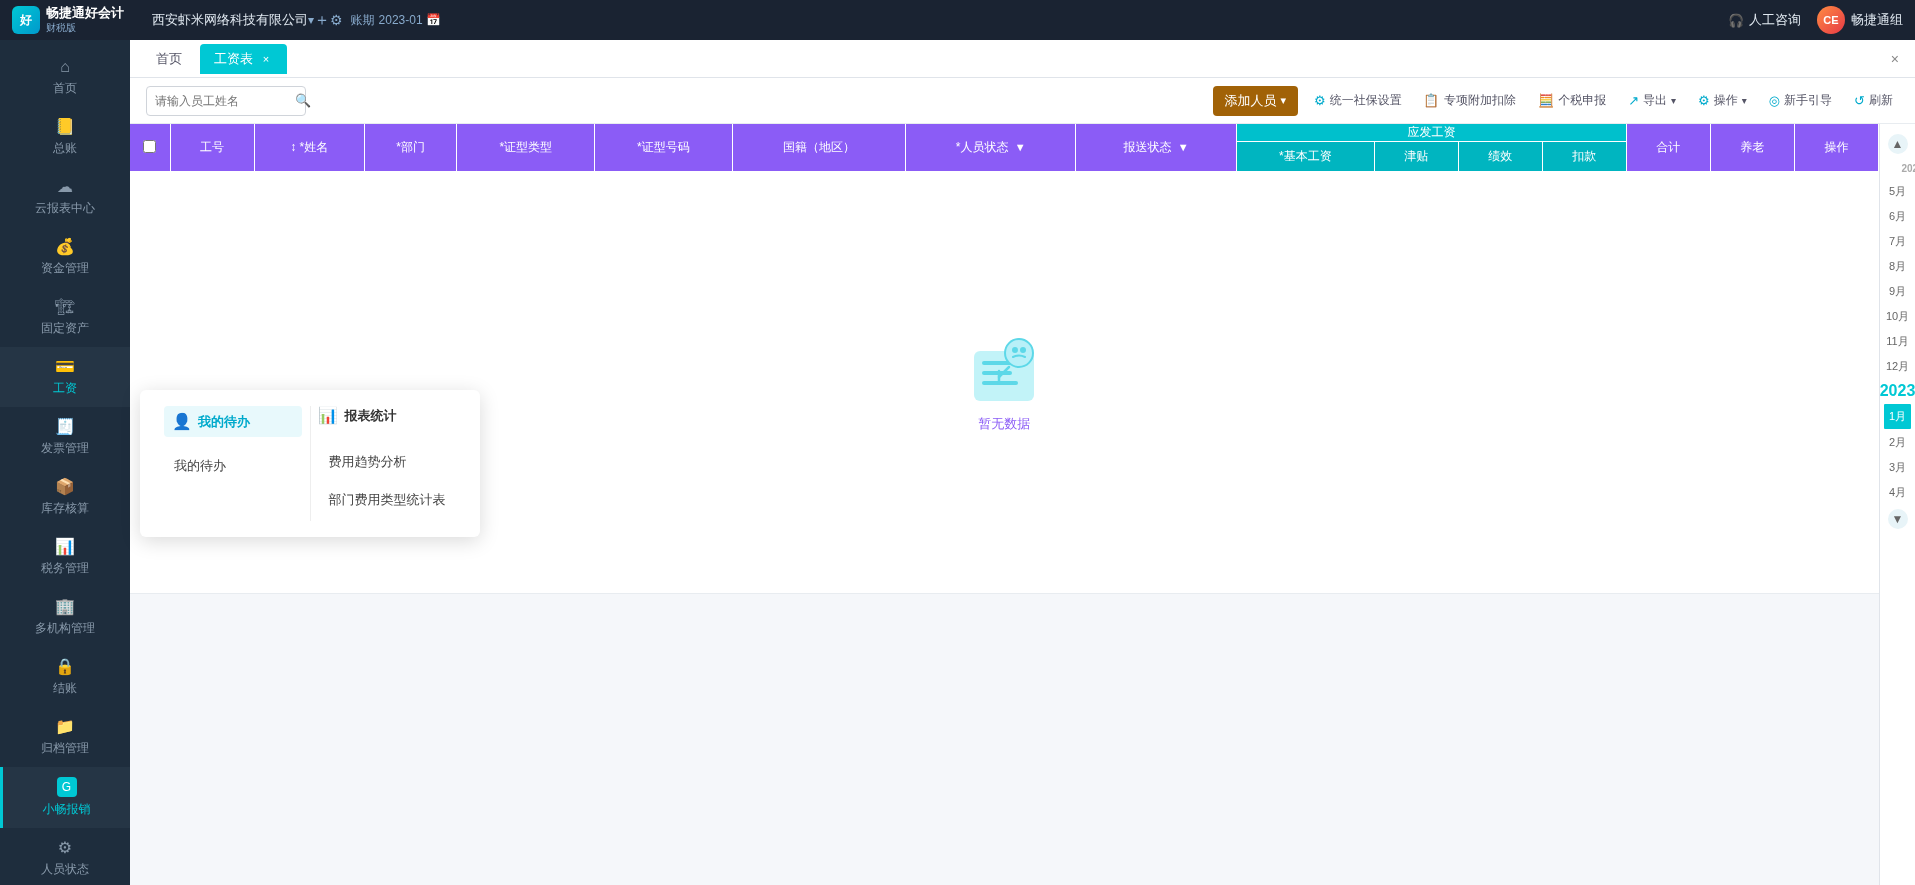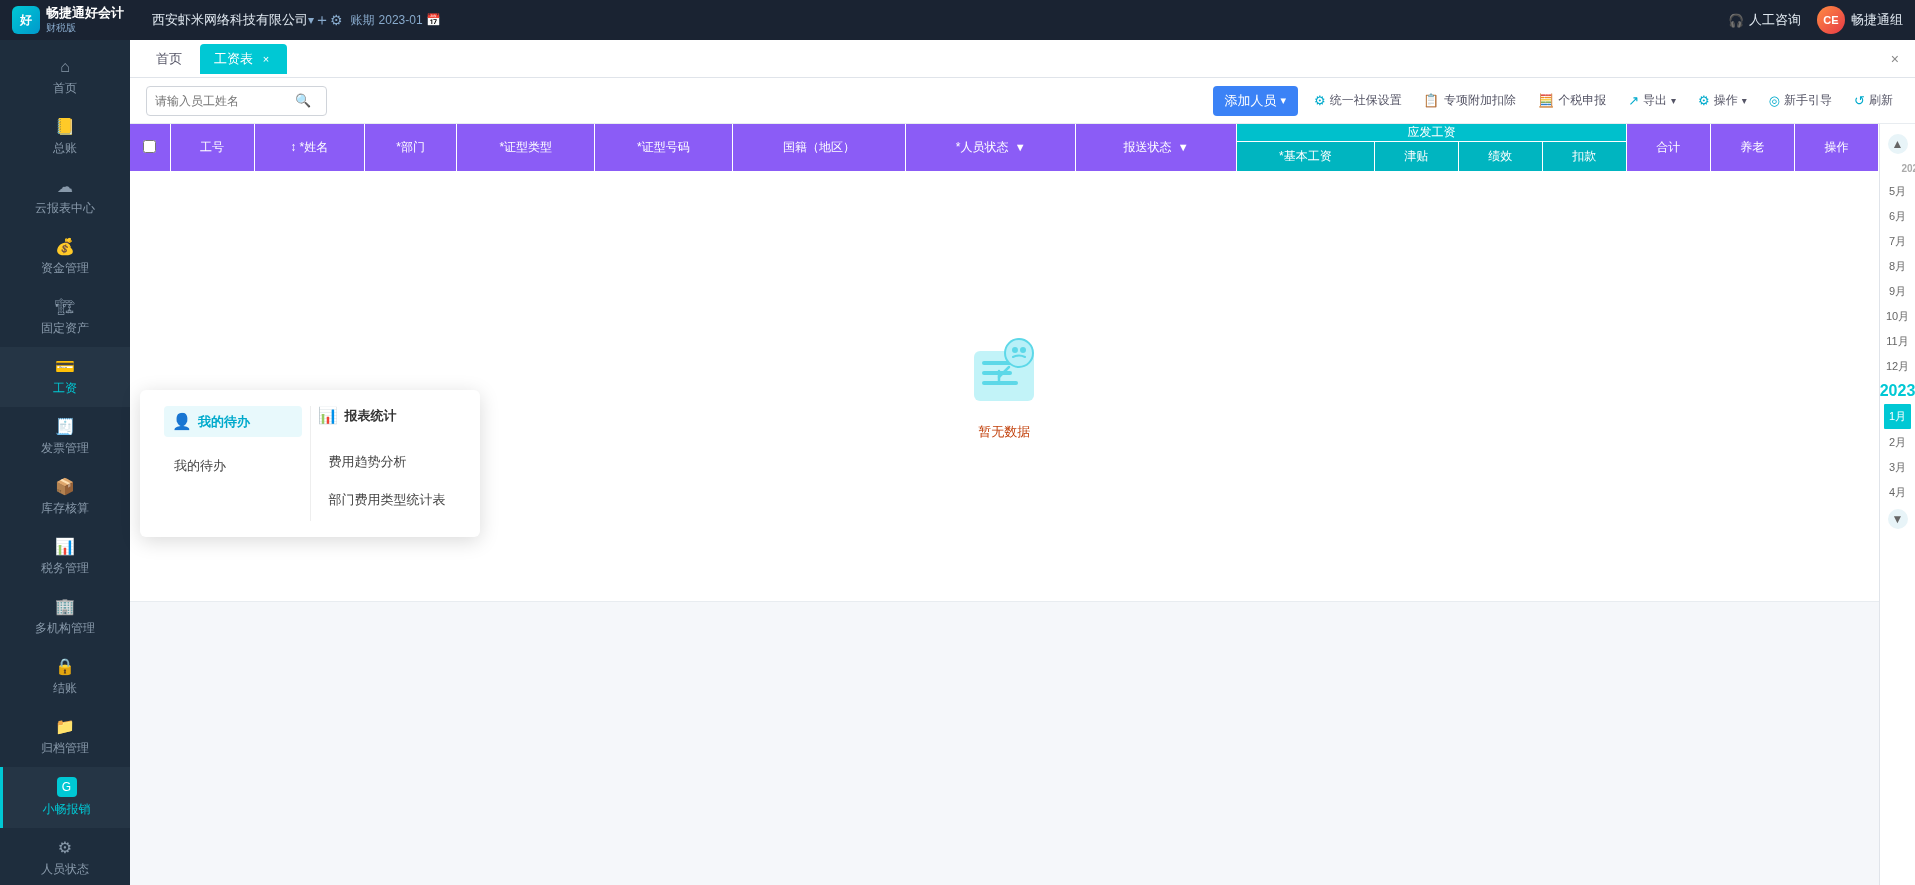--- a/index.html
+++ b/index.html
@@ -138,33 +138,33 @@
       gap: 12px;
       border-bottom: 1px solid #e8ecf0;
       flex-shrink: 0;
     }
     .search-box {
       display: flex; align-items: center;
       border: 1px solid #d0d4da;
       border-radius: 4px;
       padding: 0 8px;
       height: 30px;
-      width: 181px;
+      width: 160px;
       background: #fff;
     }
     .search-box input {
       border: none; outline: none;
       font-size: 12px; color: #333;
       width: 140px;
       background: transparent;
     }
     .search-box .search-icon { color: #aaa; font-size: 13px; }
     .toolbar-right { margin-left: auto; display: flex; align-items: center; gap: 10px; }
     .btn-add-person {
-      background: #3b82f6;
+      background: #a16207;
       color: white;
       border: none;
       border-radius: 4px;
       height: 30px;
       padding: 0 12px;
       font-size: 13px;
       cursor: pointer;
       display: flex; align-items: center; gap: 4px;
     }
     .btn-add-person .dropdown-arrow { font-size: 11px; }
@@ -218,23 +218,23 @@
     }
     .filter-icon { font-size: 11px; margin-left: 3px; }
 
     
     .empty-state {
       display: flex;
       flex-direction: column;
       align-items: center;
       justify-content: center;
       padding: 80px 0;
-      color: #c2410c;
+      color: #8b5cf6;
       font-size: 13px;
-      gap: 12px;
+      gap: 4px;
     }
     .empty-icon {
       width: 80px; height: 80px;
     }
 
     
     .right-timeline {
       width: 36px;
       background: white;
       border-left: 1px solid #e0e4ea;

